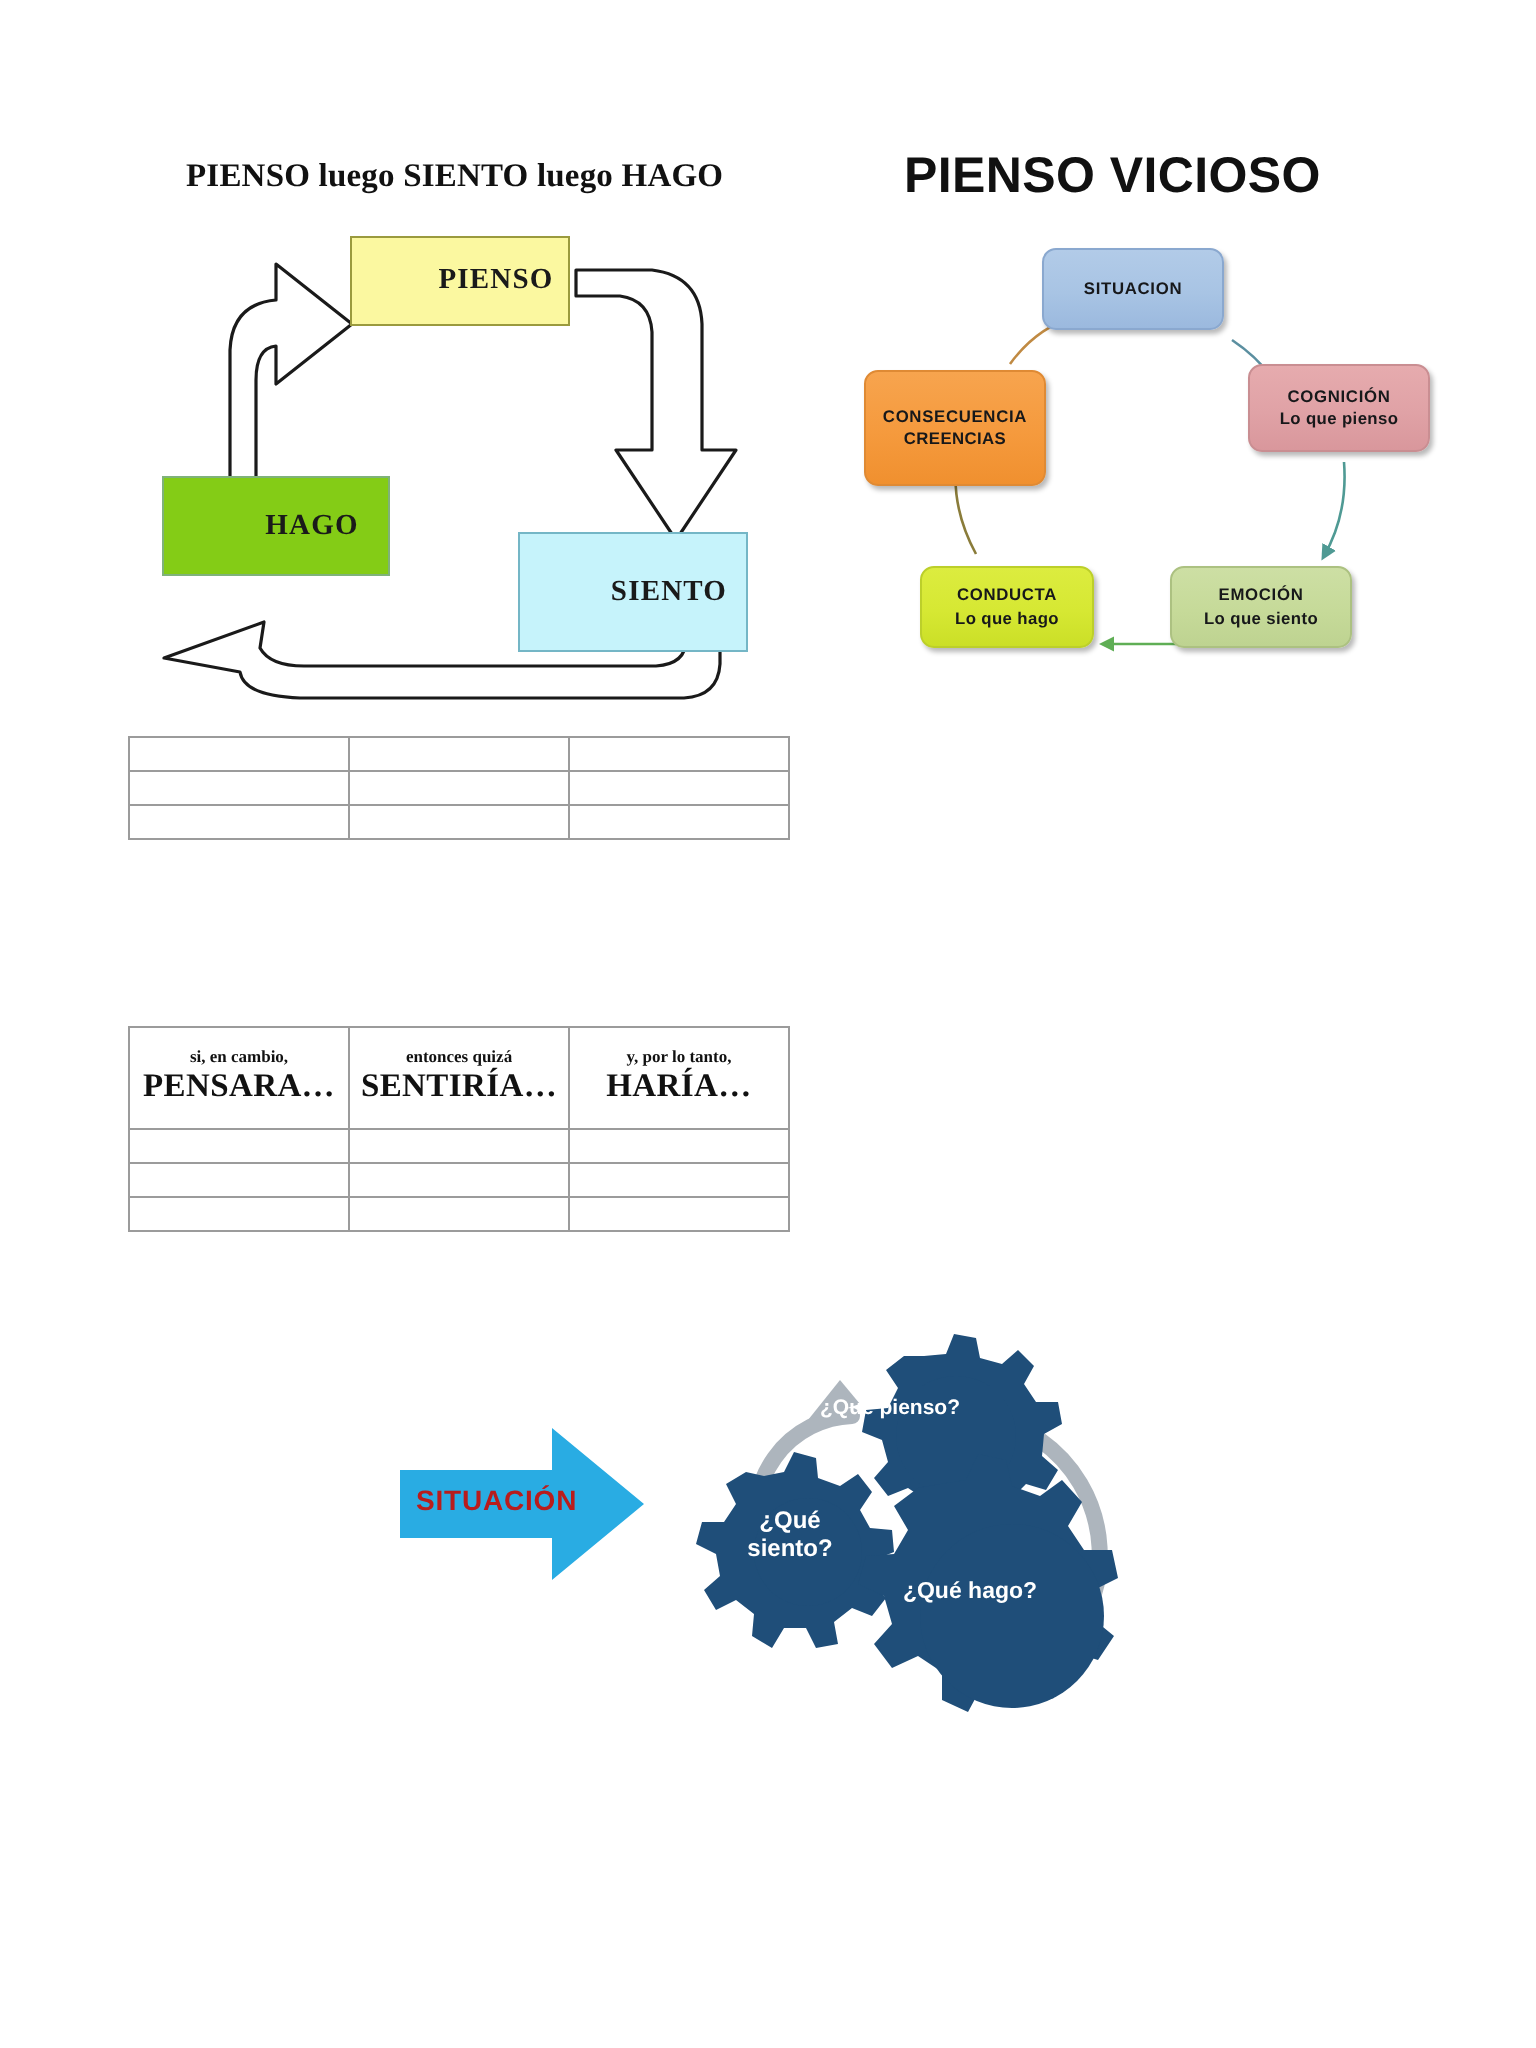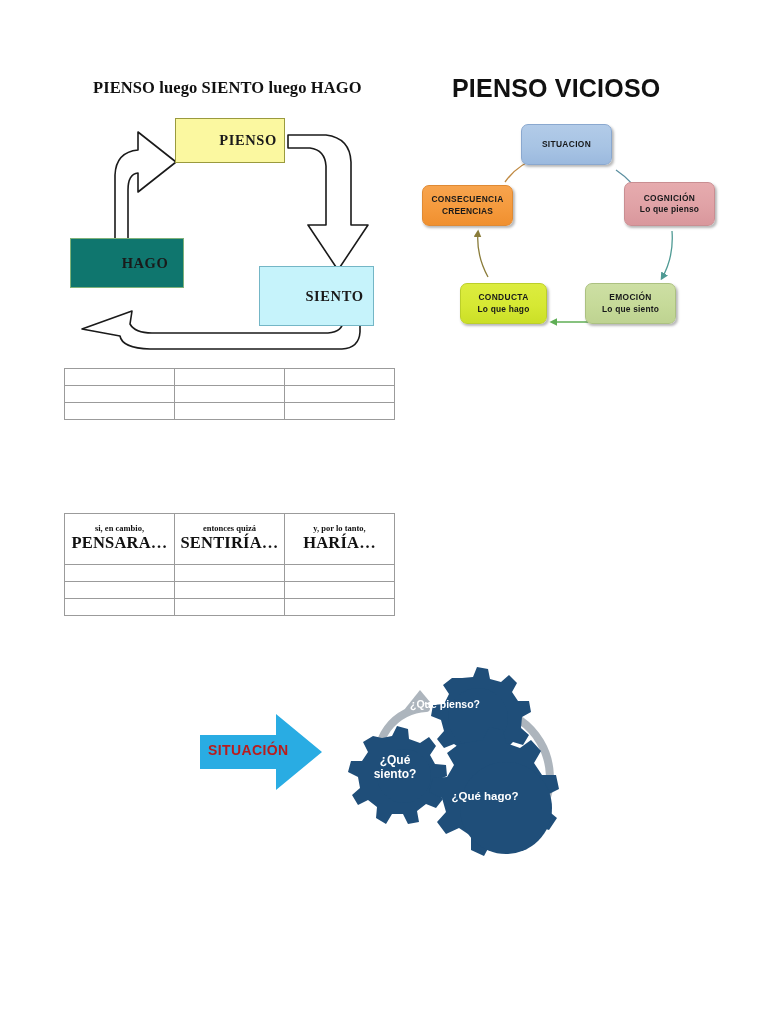--- a/index.html
+++ b/index.html
@@ -55,22 +55,22 @@
     color: #1a1a1a;
     letter-spacing: 0.6px;
     padding-left: 36px;
   }
   #box-pienso {
     left: 175px; top: 118px; width: 110px; height: 45px;
     background: #fbf8a0;
     border: 1.3px solid #9a9a3e;
   }
   #box-hago {
-    left: 70px; top: 238px; width: 114px; height: 50px;
-    background: #0f766e;
+    left: 81px; top: 238px; width: 114px; height: 50px;
+    background: #84cc16;
     border: 1.1px solid #7fb27a;
   }
   #box-siento {
     left: 259px; top: 237px; width: 115px; height: 60px;
     background: #c6f3fb;
     border: 1.1px solid #74b6c6;
     margin-top: 29px;
   }
   .d1-arrows { position: absolute; left: 60px; top: 100px; }
 
@@ -107,21 +107,21 @@
     left: 585px; top: 283px; width: 91px; height: 41px;
     background: linear-gradient(180deg,#cddfa4 0%, #c6da99 55%, #bed391 100%);
     border: 1px solid #acc181;
   }
   #cbox-conducta {
     left: 460px; top: 283px; width: 87px; height: 41px;
     background: linear-gradient(180deg,#dcec3f 0%, #d6e833 55%, #cbdf27 100%);
     border: 1px solid #bccf2a;
   }
   #cbox-consecuencia {
-    left: 422px; top: 185px; width: 91px; height: 41px;
+    left: 432px; top: 185px; width: 91px; height: 58px;
     background: linear-gradient(180deg,#f7a44e 0%, #f59a3d 55%, #f0902f 100%);
     border: 1px solid #df8a34;
   }
   .circle-arrows { position: absolute; left: 410px; top: 100px; }
 
   
   .tbl {
     position: absolute;
     border-collapse: collapse;
     table-layout: fixed;

